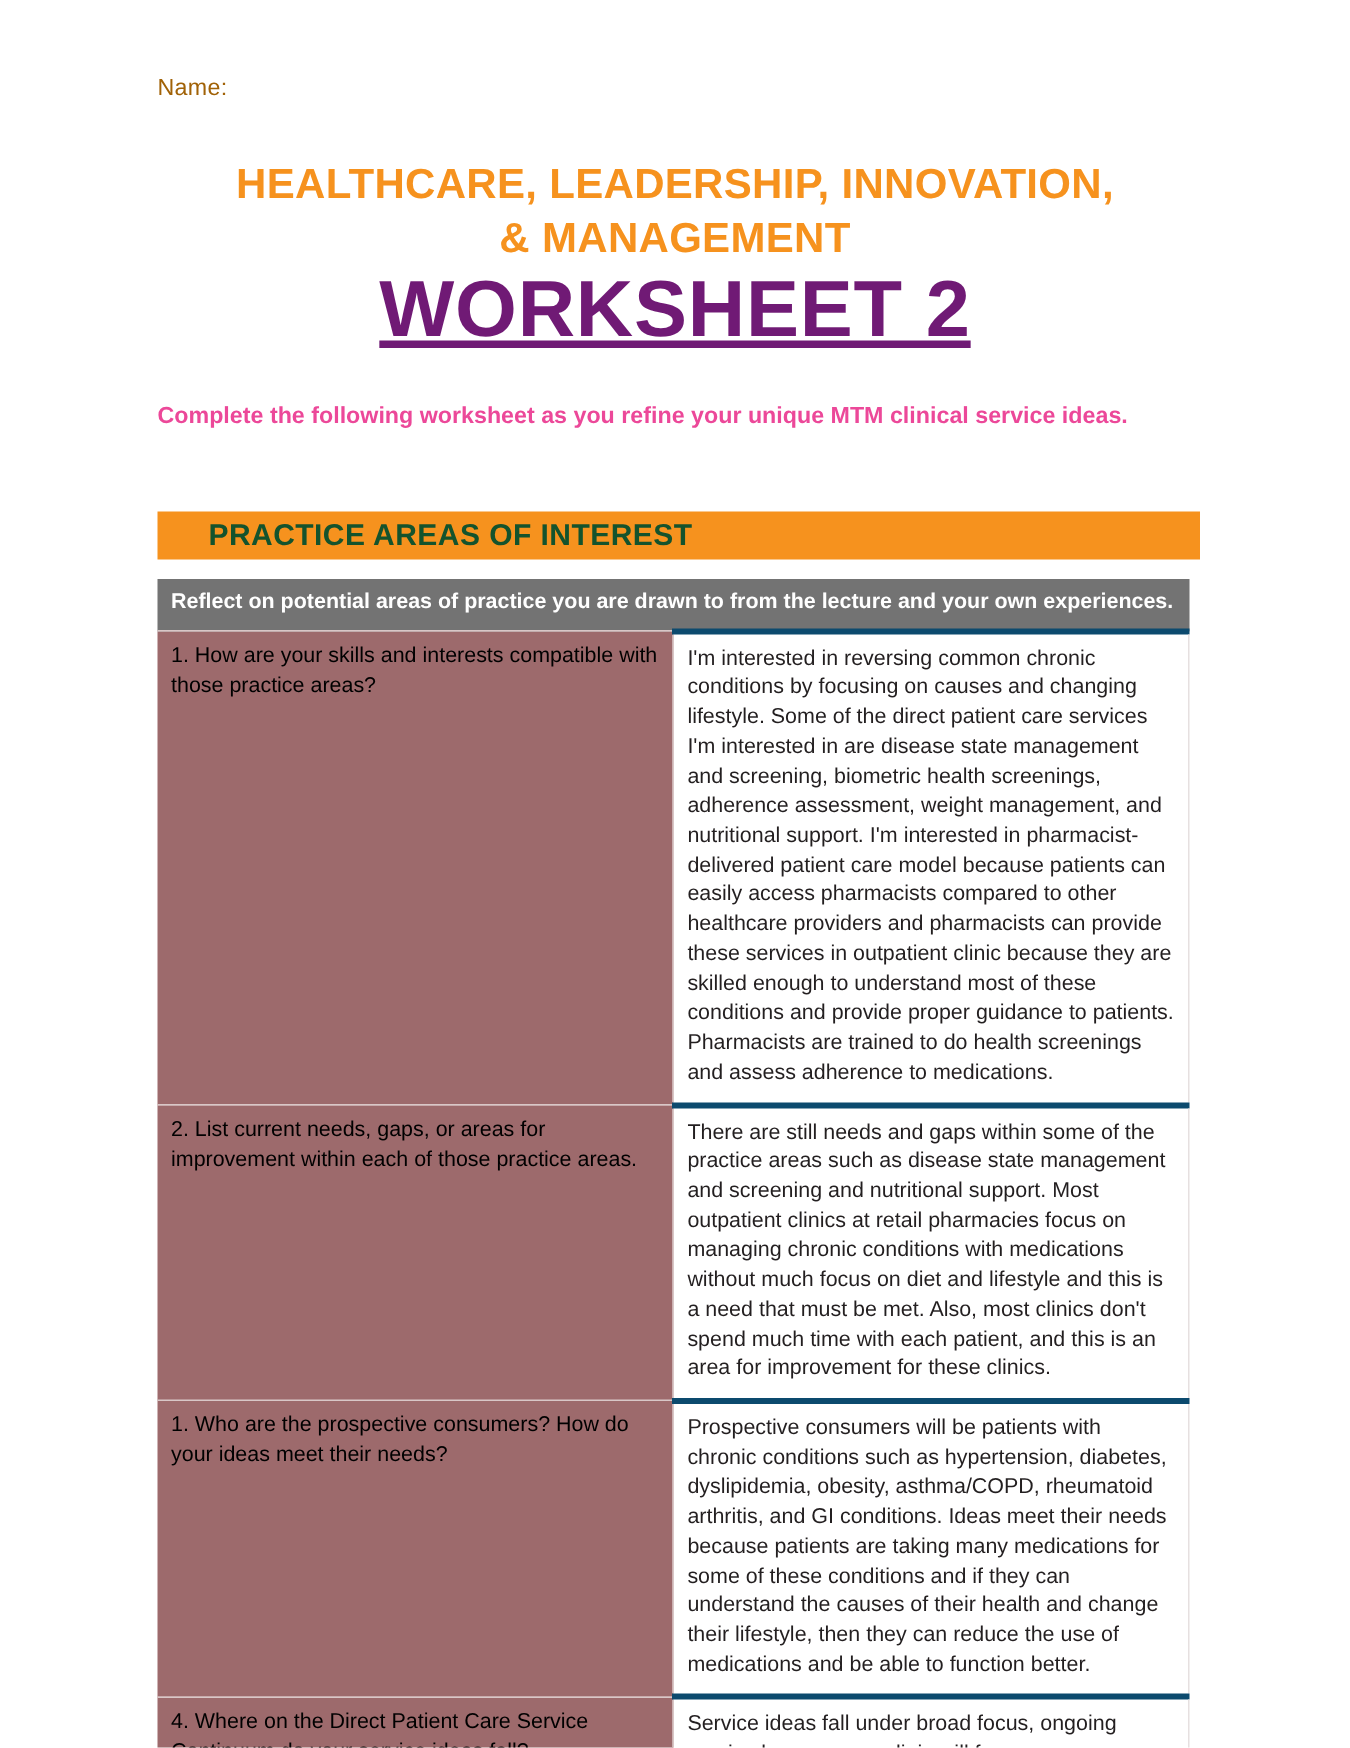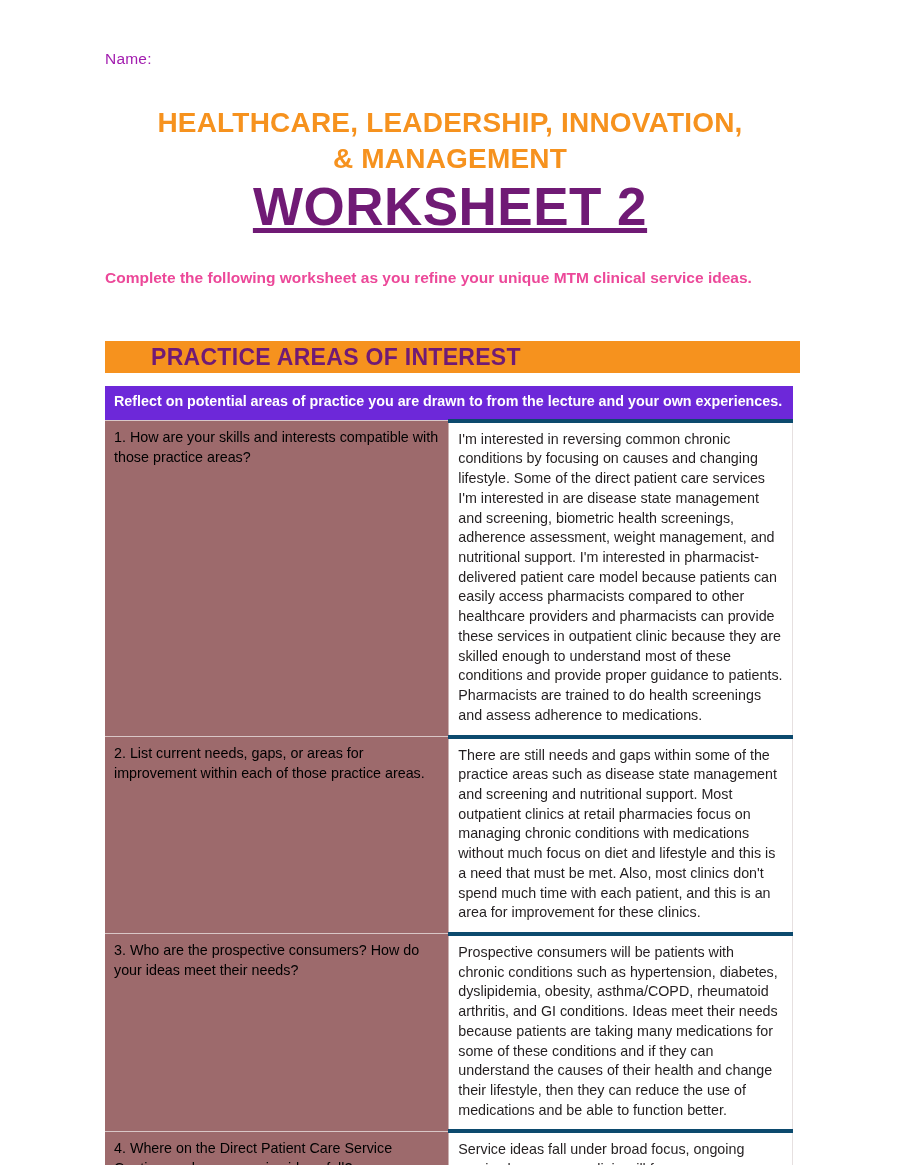--- a/index.html
+++ b/index.html
@@ -25,21 +25,21 @@
   }
 
   
   .name-line {
     position: absolute;
     left: 105px;
     top: 50px;
     font-size: 15.5px;
     font-weight: 400;
     letter-spacing: 0.2px;
-    color: #a21caf;
+    color: #a16207;
   }
 
   
   .title-block {
     position: absolute;
     left: 105px;
     top: 105px;
     width: 690px;
     text-align: center;
   }
@@ -80,23 +80,23 @@
     position: absolute;
     left: 105px;
     top: 341px;
     width: 695px;
     height: 32px;
     background: #F6921E;
     display: flex;
     align-items: center;
   }
   .section-bar-label {
-    margin-left: 46px;
-    color: #701a75;
-    font-size: 23px;
+    margin-left: 34px;
+    color: #14532d;
+    font-size: 20px;
     font-weight: 700;
     letter-spacing: 0.3px;
     text-transform: uppercase;
   }
 
   
   .wtable {
     position: absolute;
     left: 105px;
     top: 386px;
@@ -104,21 +104,21 @@
     border-collapse: collapse;
     table-layout: fixed;
   }
   .wtable td {
     vertical-align: top;
     padding: 7px 9px 9px 9px;
     font-size: 14.3px;
     line-height: 1.38;
   }
   .hdr-cell {
-    background: #6d28d9;
+    background: #737373;
     color: #ffffff;
     font-weight: 700;
     font-size: 14.3px;
     line-height: 1.36;
     border-bottom: 1px solid #d9c7c7;
     padding: 6px 9px 7px 9px !important;
   }
   .q-cell {
     width: 228px;
     background: #9D6A6C;
@@ -162,21 +162,21 @@
         <td class="q-cell">1. How are your skills and interests compatible with those practice areas?</td>
         <td class="a-cell">I'm interested in reversing common chronic conditions by focusing on causes and changing lifestyle. Some of the direct patient care services I'm interested in are disease state management and screening, biometric health screenings, adherence assessment, weight management, and nutritional support. I'm interested in pharmacist-delivered patient care model because patients can easily access pharmacists compared to other healthcare providers and pharmacists can provide these services in outpatient clinic because they are skilled enough to understand most of these conditions and provide proper guidance to patients. Pharmacists are trained to do health screenings and assess adherence to medications.</td>
       </tr>
 
       <tr>
         <td class="q-cell">2. List current needs, gaps, or areas for improvement within each of those practice areas.</td>
         <td class="a-cell">There are still needs and gaps within some of the practice areas such as disease state management and screening and nutritional support. Most outpatient clinics at retail pharmacies focus on managing chronic conditions with medications without much focus on diet and lifestyle and this is a need that must be met. Also, most clinics don't spend much time with each patient, and this is an area for improvement for these clinics.</td>
       </tr>
 
       <tr>
-        <td class="q-cell">3. Who are the prospective consumers? How do your ideas meet their needs?</td>
+        <td class="q-cell">1. Who are the prospective consumers? How do your ideas meet their needs?</td>
         <td class="a-cell">Prospective consumers will be patients with chronic conditions such as hypertension, diabetes, dyslipidemia, obesity, asthma/COPD, rheumatoid arthritis, and GI conditions. Ideas meet their needs because patients are taking many medications for some of these conditions and if they can understand the causes of their health and change their lifestyle, then they can reduce the use of medications and be able to function better.</td>
       </tr>
 
       <tr>
         <td class="q-cell">4. Where on the Direct Patient Care Service Continuum do your service ideas fall?</td>
         <td class="a-cell">Service ideas fall under broad focus, ongoing service because our clinic will focus on many areas of each patient's chronic condition and developing a step by step plan for the patient to follow.</td>
       </tr>
 
     </tbody>
   </table>

